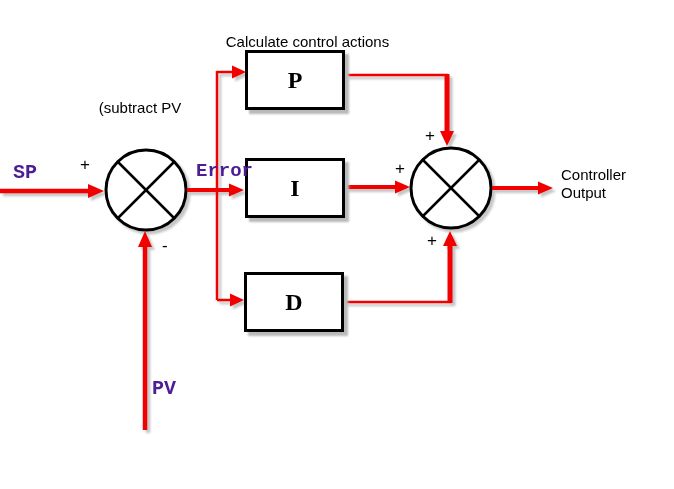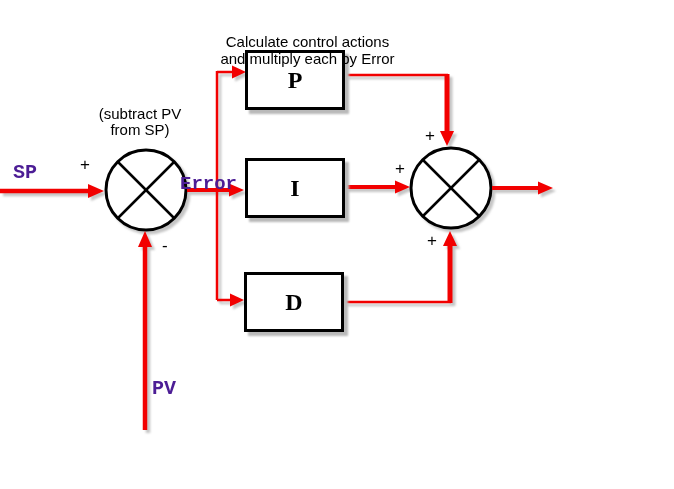--- a/index.html
+++ b/index.html
@@ -95,33 +95,35 @@
   </div>
   <div class="block" style="left:245px;top:158px;">
     <span class="block-label">I</span>
   </div>
   <div class="block" style="left:244px;top:272px;">
     <span class="block-label">D</span>
   </div>
 
   <div class="note center" style="left:205px;top:5px;width:205px;margin-top:28px;">
     <div>Calculate control actions</div>
-    <div>and multiply each by Error</div>
   </div>
 
 
-  <div class="note center" style="left:88px;top:106px;width:104px;line-height:16px;">
+  <div class="note center" style="left:88px;top:100px;width:104px;line-height:16px;">
     <div>(subtract PV</div>
-    <div>from SP)</div>
   </div>
 
+  <div class="note" style="left:561px;top:166px;line-height:18px;">
+    <div>Controller</div>
+    <div>Output</div>
+  </div>
 
   <div class="sig" style="left:13px;top:161px;">SP</div>
   <div class="sig" style="left:152px;top:377px;">PV</div>
-  <div class="sig err" style="left:180px;top:160px;margin-top:13px;">Error</div>
+  <div class="sig err" style="left:196px;top:160px;">Error</div>
 
   <div class="sign" style="left:80px;top:156px;">+</div>
   <div class="sign" style="left:162px;top:237px;">-</div>
   <div class="sign" style="left:425px;top:127px;">+</div>
   <div class="sign" style="left:395px;top:160px;">+</div>
   <div class="sign" style="left:427px;top:232px;">+</div>
 
 </div>
 
 </body></html>

